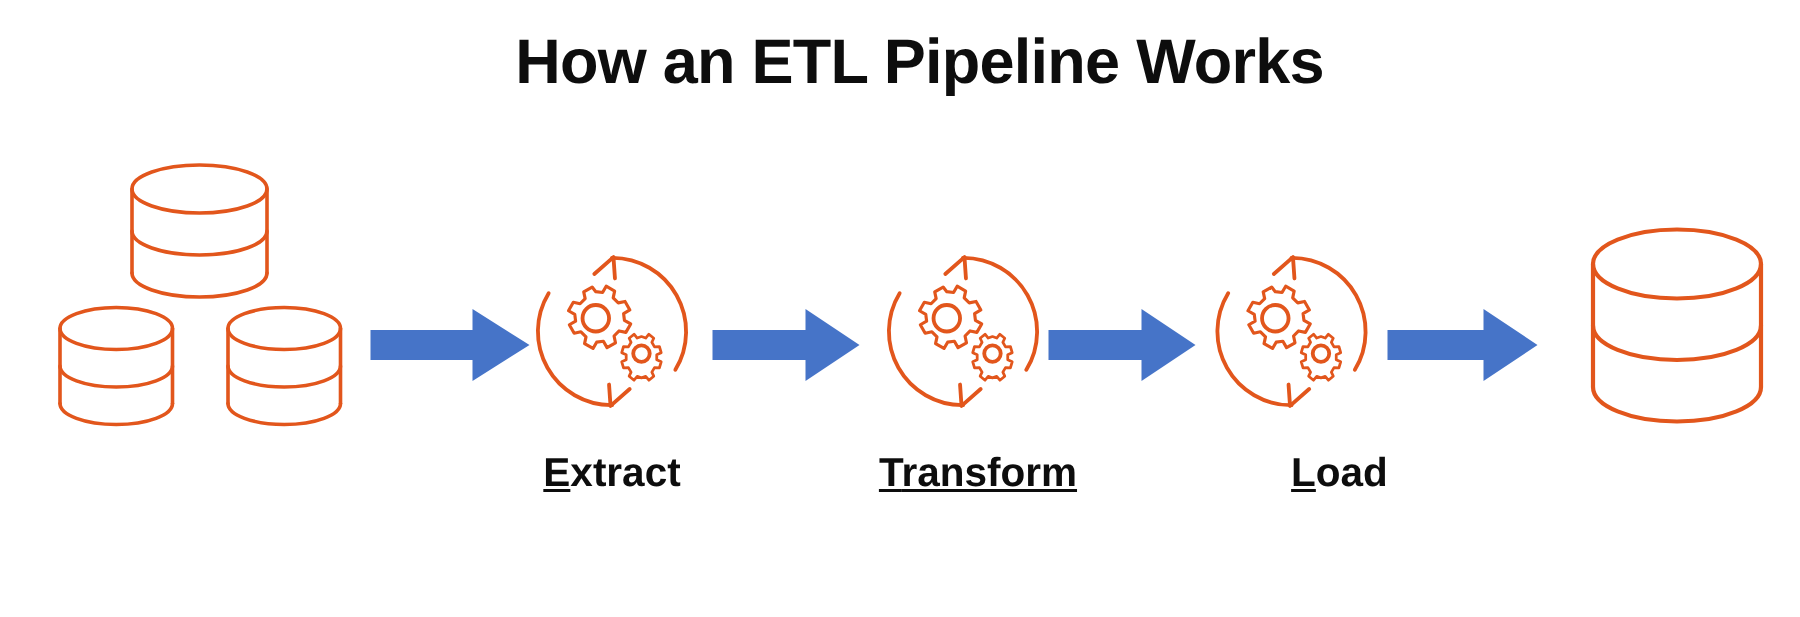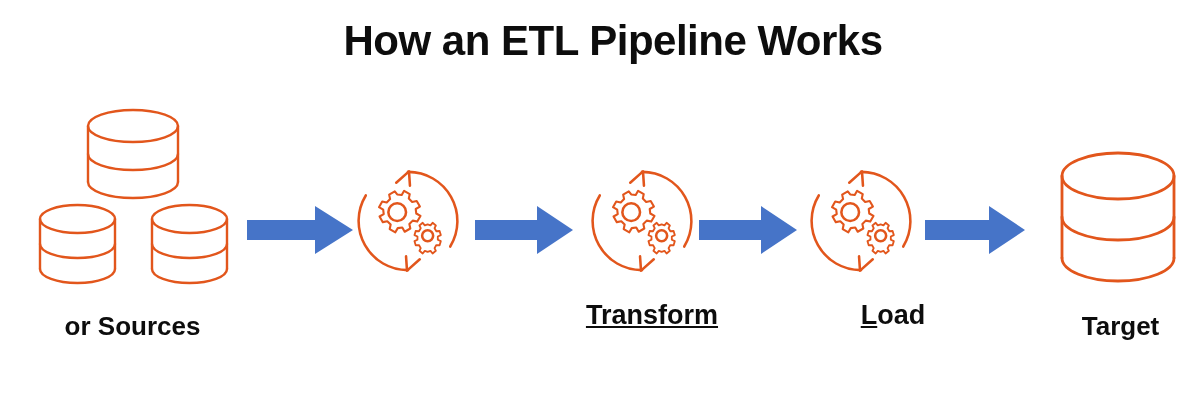--- a/index.html
+++ b/index.html
@@ -85,21 +85,20 @@
         <ellipse cx="164.5" cy="114" rx="37.5" ry="14"></ellipse>
         <path d="M127,114 L127,164"></path>
         <path d="M202,114 L202,164"></path>
         <path d="M127,164 A37.5,14 0 0 0 202,164"></path>
         <path d="M127,139 A37.5,14 0 0 0 202,139"></path>
       </g>
     </svg>
   </div>
 
   <div class="src-label" style="left:12px; top:310px; width:215px;">
-    <div>or Sources</div>
   </div>
 
   <div class="arrow-wrap" style="left:234px; top:206px; width:106px; height:48px;">
     <svg width="106" height="48" viewBox="0 0 106 48">
       <path d="M0,14 L68,14 L68,0 L106,24 L68,48 L68,34 L0,34 Z" fill="#4674C8"></path>
     </svg>
   </div>
 
   <div class="node" style="left:340px; top:165px; width:110px; height:112px;">
     <svg width="110" height="112" viewBox="0 0 112 112">
@@ -131,20 +130,23 @@
                    L-7,27.2 L-11.6,23.4 L-9.8,19.6 L-12.3,15.3
                    L-16.9,15.6 L-18.6,9.8 L-14.4,7.8 L-14.4,3.2
                    L-18.6,1.2 L-16.9,-4.6 L-12.3,-4.3 L-9.8,-8.6
                    L-11.6,-12.4 L-7,-16.2 L-4,-12.6 Z" transform="translate(0,-5.5) scale(0.72)"></path>
           <circle cx="0" cy="-4" r="5.6"></circle>
         </g>
       </g>
     </svg>
   </div>
 
+  <div class="stage-label" style="left:325px; top:300px; width:140px;">
+    <span class="u">E</span><span>xtract</span>
+  </div>
 
   <div class="arrow-wrap" style="left:462px; top:206px; width:98px; height:48px;">
     <svg width="98" height="48" viewBox="0 0 98 48">
       <path d="M0,14 L62,14 L62,0 L98,24 L62,48 L62,34 L0,34 Z" fill="#4674C8"></path>
     </svg>
   </div>
 
   <div class="node" style="left:574px; top:165px; width:110px; height:112px;">
     <svg width="110" height="112" viewBox="0 0 112 112">
       <g fill="none" stroke="#E2561C" stroke-width="2.6" stroke-linecap="round" stroke-linejoin="round">
@@ -234,15 +236,14 @@
       <g fill="none" stroke="#E2561C" stroke-width="2.8" stroke-linecap="round">
         <ellipse cx="65" cy="28" rx="56" ry="23"></ellipse>
         <path d="M9,28 L9,110"></path>
         <path d="M121,28 L121,110"></path>
         <path d="M9,110 A56,23 0 0 0 121,110"></path>
         <path d="M9,69 A56,23 0 0 0 121,69"></path>
       </g>
     </svg>
   </div>
 
-  <div class="src-label" style="left:1040px; top:310px; width:135px;">Target</div>
 
 </div>
 
 </body></html>

